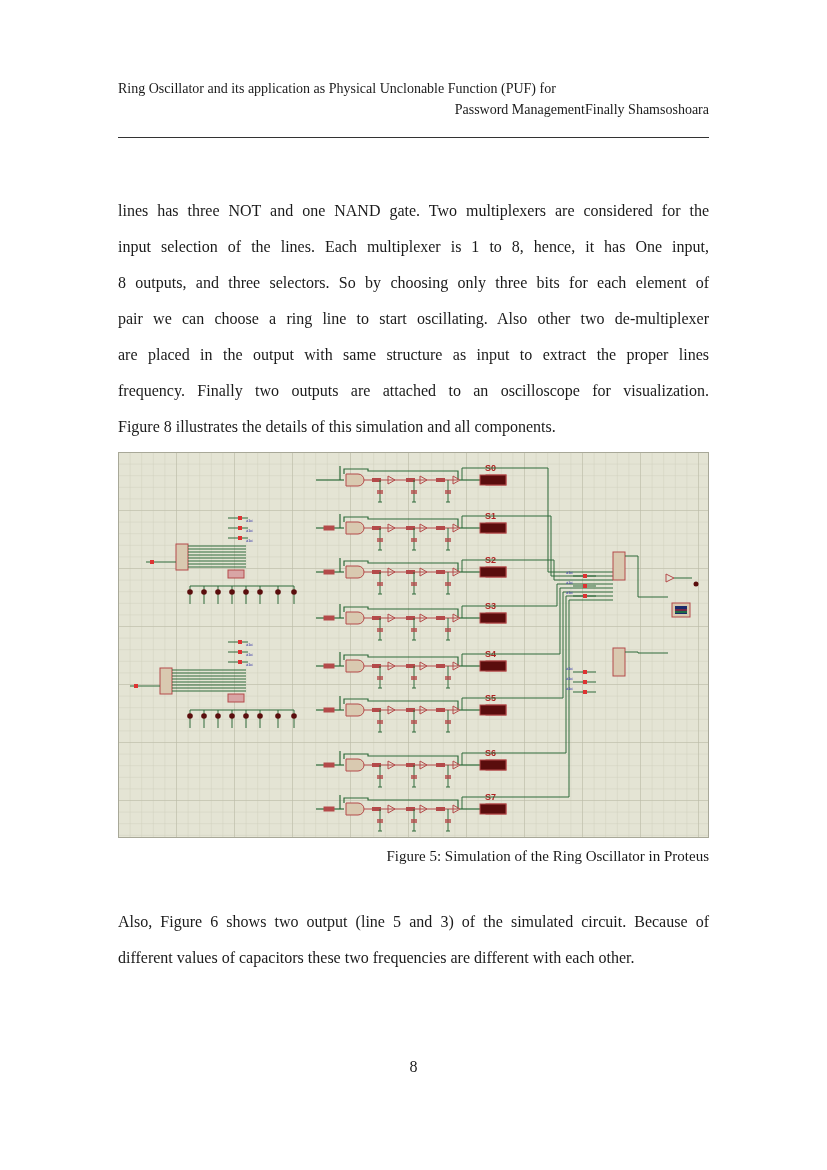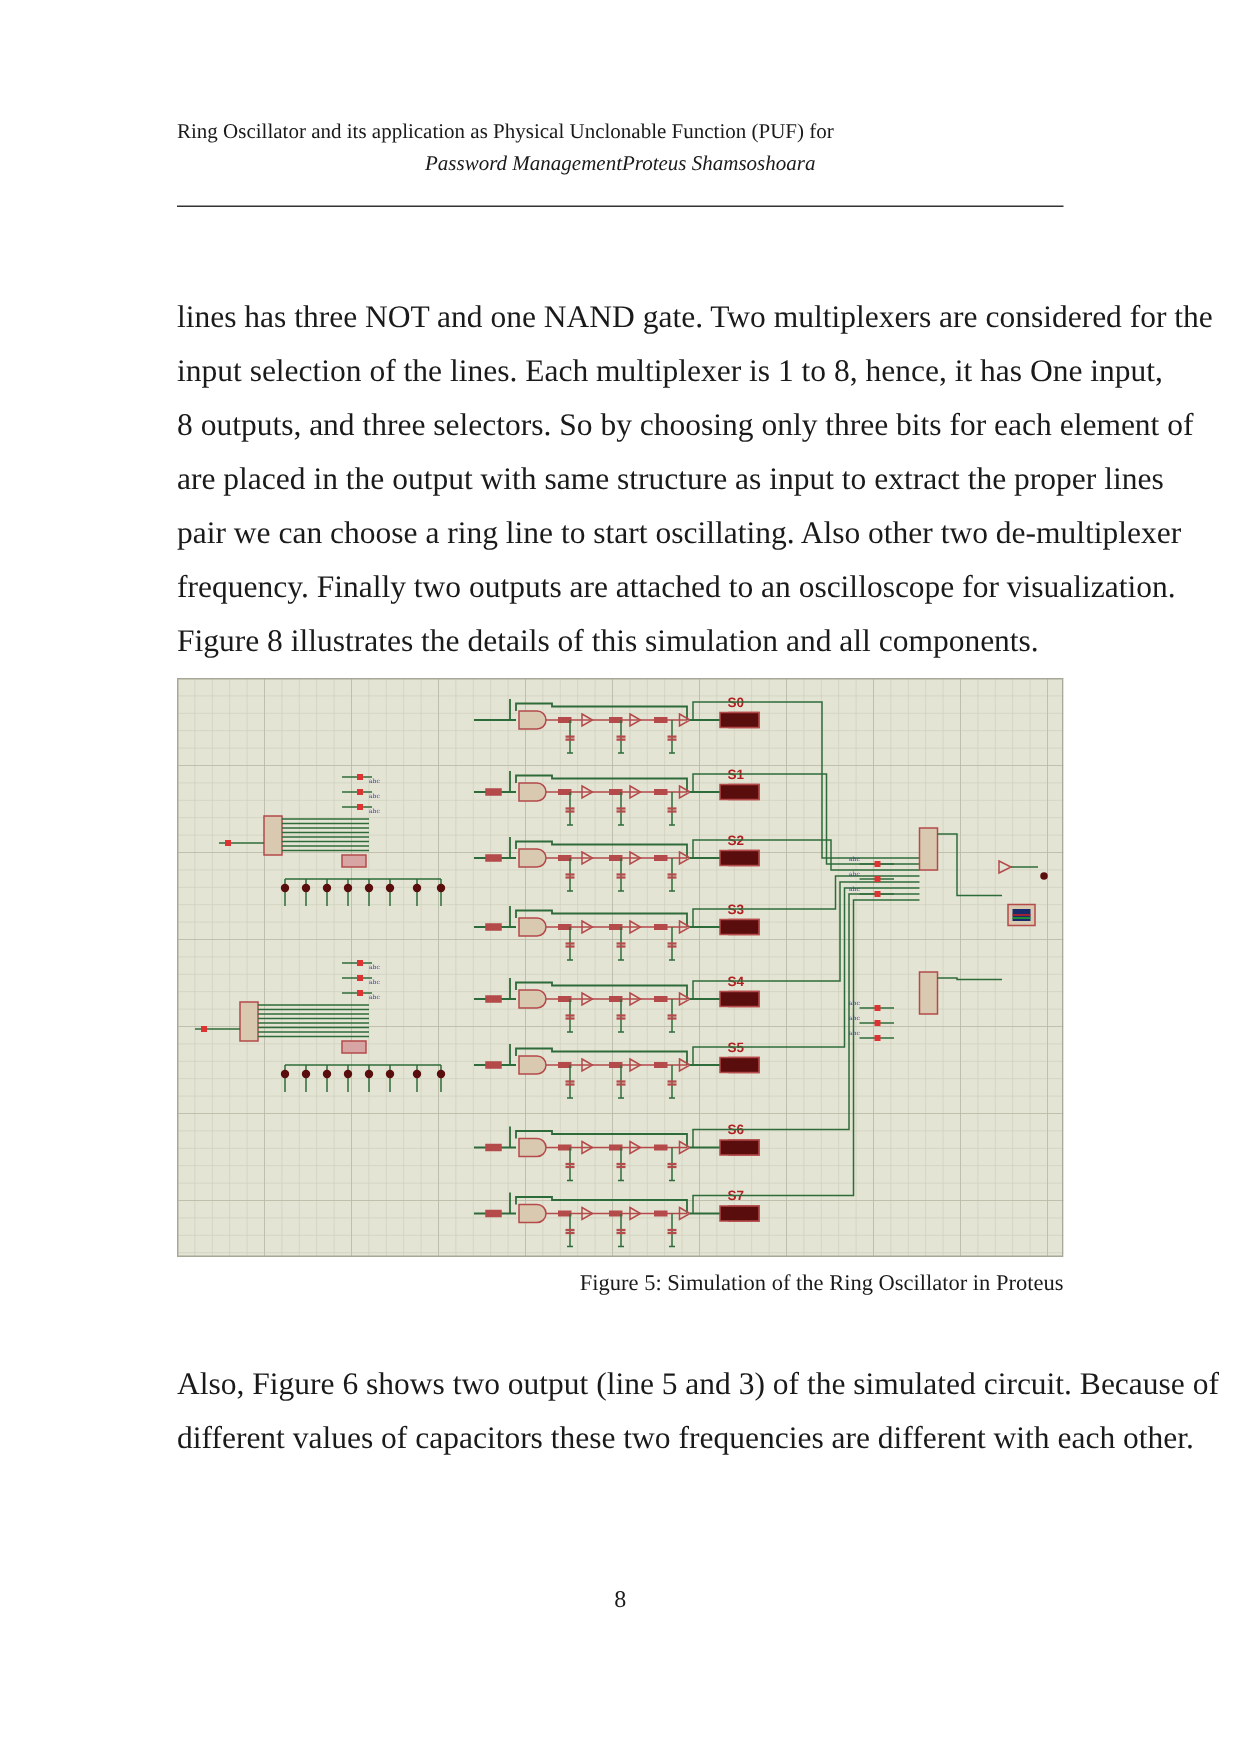--- a/index.html
+++ b/index.html
@@ -1,50 +1,50 @@
 <!DOCTYPE html>
 <html><head>
 <meta charset="utf-8">
 <style>
   html, body { margin:0; padding:0; background:#ffffff; }
   body { width:827px; height:1170px; position:relative; overflow:hidden;
          font-family:"DejaVu Serif","Liberation Serif",serif; color:#1a1a1a; }
   .header { position:absolute; left:118px; top:78px; width:591px;
             font-family:"Liberation Serif","DejaVu Serif",serif; font-size:14px; line-height:21px; }
-  .header .row2 { display:flex; justify-content:center;font-style:italic; }
+  .header .row2 { display:flex; justify-content:flex-end; }
   .header-rule { position:absolute; left:118px; top:137px; width:591px; height:1px; background:#333; }
   .para { position:absolute; left:118px; width:591px;
-          font-family:"Liberation Serif","DejaVu Serif",serif; font-size:21px;
+          font-family:"Liberation Serif","DejaVu Serif",serif; font-size:16px;
           line-height:36px; text-align:justify; }
   .para .line { display:block; text-align:justify; text-align-last:justify; white-space:nowrap; height:36px; }
   .para .line.last { text-align-last:left; }
   .figure { position:absolute; left:118px; top:452px; width:591px; height:386px; }
   .caption { position:absolute; left:118px; top:848px; width:591px; text-align:right;
              font-family:"Liberation Serif","DejaVu Serif",serif; font-size:15px; }
   .pagenum { position:absolute; left:0; width:827px; top:1058px; text-align:center;
              font-family:"Liberation Serif","DejaVu Serif",serif; font-size:16px; }
 </style>
 </head>
 <body>
 
 <div class="header">
   <div>Ring Oscillator and its application as Physical Unclonable Function (PUF) for</div>
   <div class="row2">
     <span>Password Management</span>
-    <span>Proteus Shamsoshoara</span>
+    <span>Finally Shamsoshoara</span>
   </div>
 </div>
 <div class="header-rule"></div>
 
 <div class="para" style="top:193px;">
   <span class="line">lines has three NOT and one NAND gate. Two multiplexers are considered for the</span>
   <span class="line">input selection of the lines.  Each multiplexer is 1 to 8, hence, it has One input,</span>
   <span class="line">8 outputs, and three selectors. So by choosing only three bits for each element of</span>
+  <span class="line">pair we can choose a ring line to start oscillating.  Also other two de-multiplexer</span>
   <span class="line">are placed in the output with same structure as input to extract the proper lines</span>
-  <span class="line">pair we can choose a ring line to start oscillating.  Also other two de-multiplexer</span>
   <span class="line">frequency.  Finally two outputs are attached to an oscilloscope for visualization.</span>
   <span class="line last">Figure 8 illustrates the details of this simulation and all components.</span>
 </div>
 
 <div class="figure">
   <svg id="schem" width="591" height="386" viewBox="0 0 591 386" xmlns="http://www.w3.org/2000/svg">
     <defs>
       <pattern id="gminor" width="11.6" height="11.6" patternUnits="userSpaceOnUse">
         <path d="M11.6 0 L0 0 0 11.6" fill="none" stroke="#d0d0be" stroke-width="1"></path>
       </pattern>

